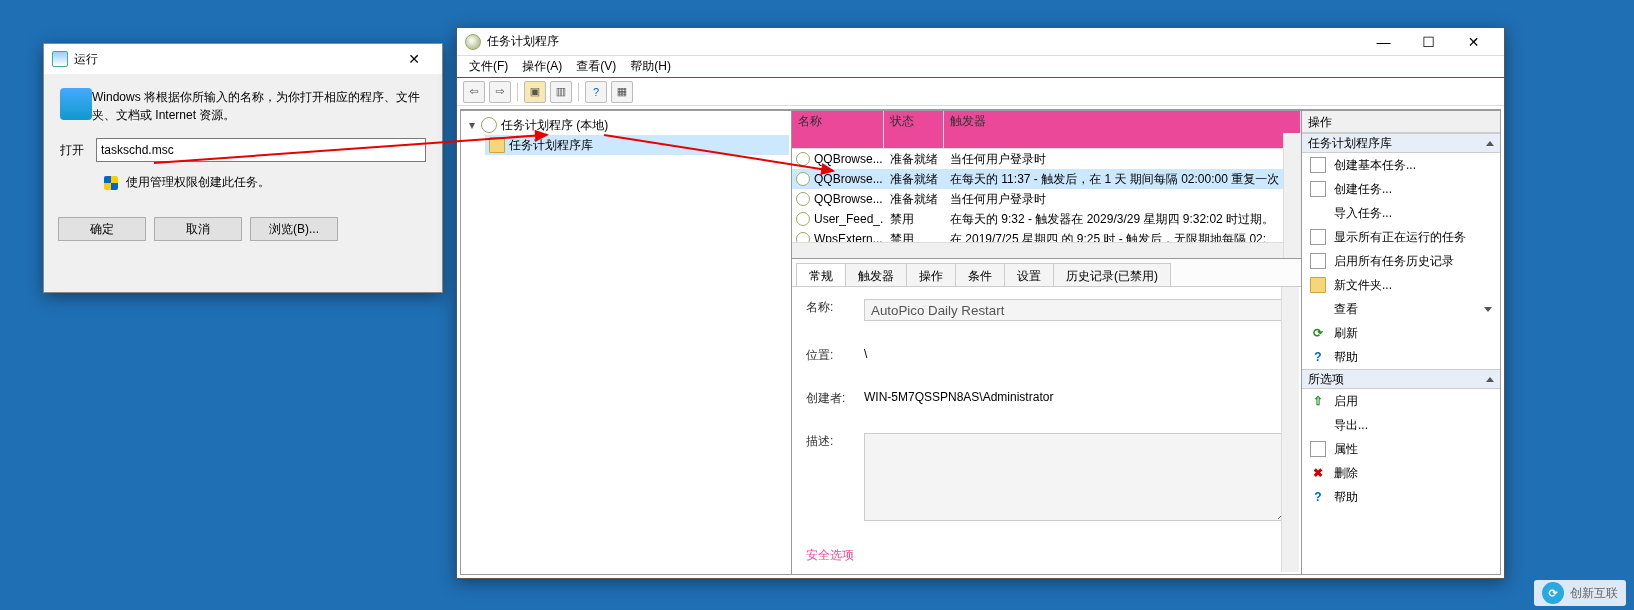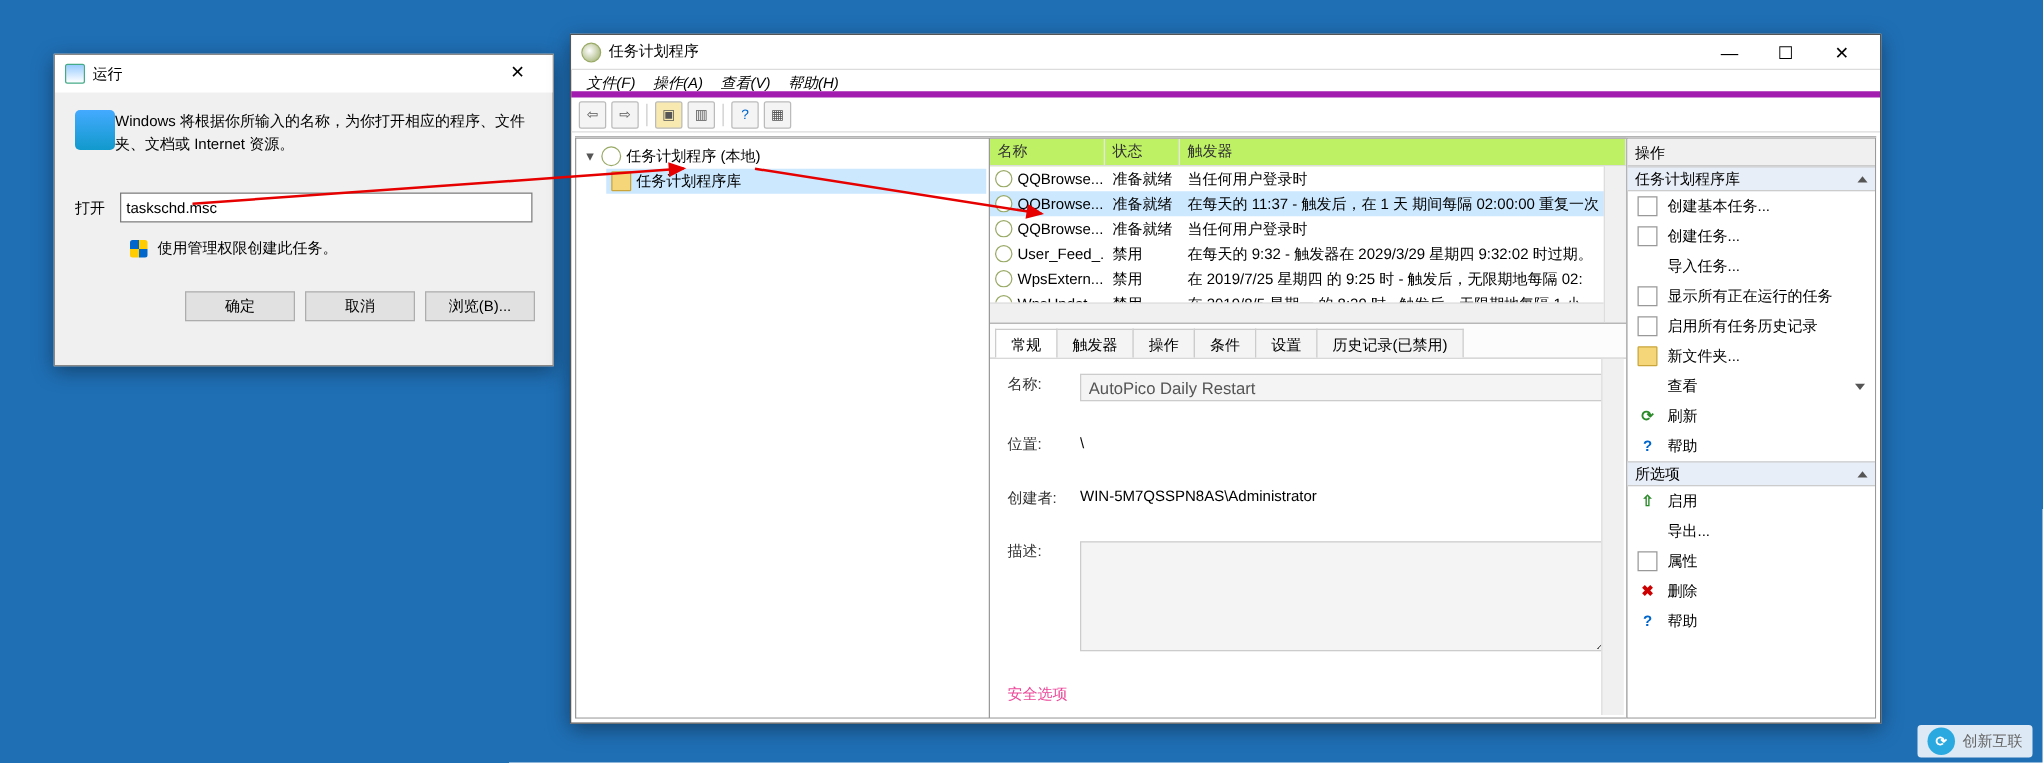--- a/index.html
+++ b/index.html
@@ -20,40 +20,39 @@
     width: 400px; height: 250px;
     background: #f0f0f0;
     border: 1px solid #888;
     box-shadow: 0 4px 16px rgba(0,0,0,.4);
   }
   .run-title {
     height: 30px; line-height: 30px;
     padding: 0 8px;
     display: flex; align-items: center;
     background: #fff;
-    font-family: Liberation Serif, serif;
   }
   .run-title .ico { width: 16px; height: 16px; margin-right: 6px; border: 1px solid #4a8; background: linear-gradient(#9cf,#fff); border-radius: 2px; }
   .run-title .close { margin-left: auto; width: 40px; text-align: center; font-size: 14px; }
   .run-body {
     padding: 14px 16px 10px 16px;
   }
   .run-msg { display: flex; }
   .run-bigico { width: 32px; height: 32px; background: linear-gradient(#4af,#19c); border-radius: 4px; flex: none; }
   .run-msg-text { line-height: 1.5; }
-  .run-row { display: flex; align-items: center; margin-top: 30px; gap: 12px; }
+  .run-row { display: flex; align-items: center; margin-top: 14px; gap: 12px; }
   .run-row label { white-space: nowrap; }
   .run-input {
     flex: 1; height: 24px; padding: 2px 4px;
     border: 1px solid #7a7a7a; background: #fff;
     font-size: 12px;
   }
   .shield-row { display: flex; align-items: center; gap: 8px; margin: 12px 0 0 44px; }
   .shield-icon { width: 14px; height: 14px; background: conic-gradient(#ffcc00 0 25%, #0066cc 25% 50%, #ffcc00 50% 75%, #0066cc 75% 100%); border-radius: 2px; }
-  .run-buttons { display: flex; justify-content: flex-end; gap: 8px; padding: 16px 14px; }
+  .run-buttons { display: flex; justify-content: flex-start; gap: 8px; padding: 16px 14px; }
   .run-buttons button {
     width: 88px; height: 24px;
     background: #e1e1e1; border: 1px solid #adadad;
     font-size: 12px;
   }
 
   
   .sched {
     position: absolute;
     left: 456px; top: 27px;
@@ -65,21 +64,21 @@
   }
   .sched-title {
     height: 28px; background: #fff;
     display: flex; align-items: center; padding: 0 8px;
     border-bottom: 1px solid #dcdcdc;
   }
   .sched-title .ico { width:16px;height:16px;background:radial-gradient(circle at 40% 40%,#fff,#9a6);border:1px solid #9a6;border-radius:50%;margin-right:6px; }
   .winctrls { margin-left:auto; display:flex; }
   .winctrls div { width:45px; height:26px; display:flex;align-items:center;justify-content:center; font-size:14px; }
 
-  .menubar { height:22px; display:flex; gap:2px; padding:0 6px; align-items:flex-start; border-bottom:5px solid #a21caf;font-style:italic; }
+  .menubar { height:22px; display:flex; gap:2px; padding:0 6px; align-items:flex-start; border-bottom:1px solid #a21caf; }
   .menubar span { padding:2px 6px; }
 
   .toolbar { height:28px; display:flex; align-items:center; gap:4px; padding:0 6px; border-bottom:1px solid #dcdcdc; }
   .toolbar .tb { width:22px;height:22px;border:1px solid #bbb;background:#f4f4f4;border-radius:2px;display:flex;align-items:center;justify-content:center;font-size:11px;color:#555; }
   .toolbar .sep { width:1px;height:18px;background:#ccc;margin:0 2px; }
 
   .sched-body { flex:1; display:flex; border-top:1px solid #9a9a9a; margin:3px; overflow:hidden; }
 
   
   .tree {
@@ -89,21 +88,21 @@
   .tree-item { display:flex; align-items:center; height:20px; gap:4px; padding-left:4px; }
   .tree-item .exp { width:10px; text-align:center; color:#555; }
   .tree-item .ico { width:16px;height:16px;flex:none; }
   .ico-clock { border-radius:50%; background:#fff; border:1px solid #9a6; position:relative; }
   .ico-folder { background:#f5d77a; border:1px solid #c9a53a; border-radius:1px; }
   .tree-item.selected { background:#cce8ff; }
 
   
   .mid { flex:1; display:flex; flex-direction:column; border:1px solid #9a9a9a; border-left:none; border-right:none; overflow:hidden; }
   .tasklist { height: 148px; border-bottom:1px solid #9a9a9a; overflow:hidden; position:relative; }
-  .thead { display:flex; height:22px; border-bottom:1px solid #dcdcdc; background:#bef264;justify-content:center; }
+  .thead { display:flex; height:38px; border-bottom:1px solid #dcdcdc; background:#ec4899;justify-content:center; }
   .thead div { padding:2px 6px; border-right:1px solid #e5e5e5; color:#333; }
   .thead .c1{width:92px} .thead .c2{width:60px} .thead .c3{flex:1}
   .trow { display:flex; height:20px; align-items:center; }
   .trow .c1{width:92px; padding-left:4px; display:flex;align-items:center;gap:4px;white-space:nowrap;overflow:hidden;text-overflow:ellipsis;}
   .trow .c2{width:60px; padding-left:6px;}
   .trow .c3{flex:1; padding-left:6px; white-space:nowrap;overflow:hidden;text-overflow:ellipsis;}
   .trow .ico{width:14px;height:14px;flex:none;}
   .trow.sel{background:#cce8ff;}
   .scroll-h { position:absolute; left:0; right:18px; bottom:0; height:16px; background:#f0f0f0; border-top:1px solid #ddd; }
   .scroll-v { position:absolute; right:0; top:22px; bottom:0; width:18px; background:#f0f0f0; border-left:1px solid #ddd; }

